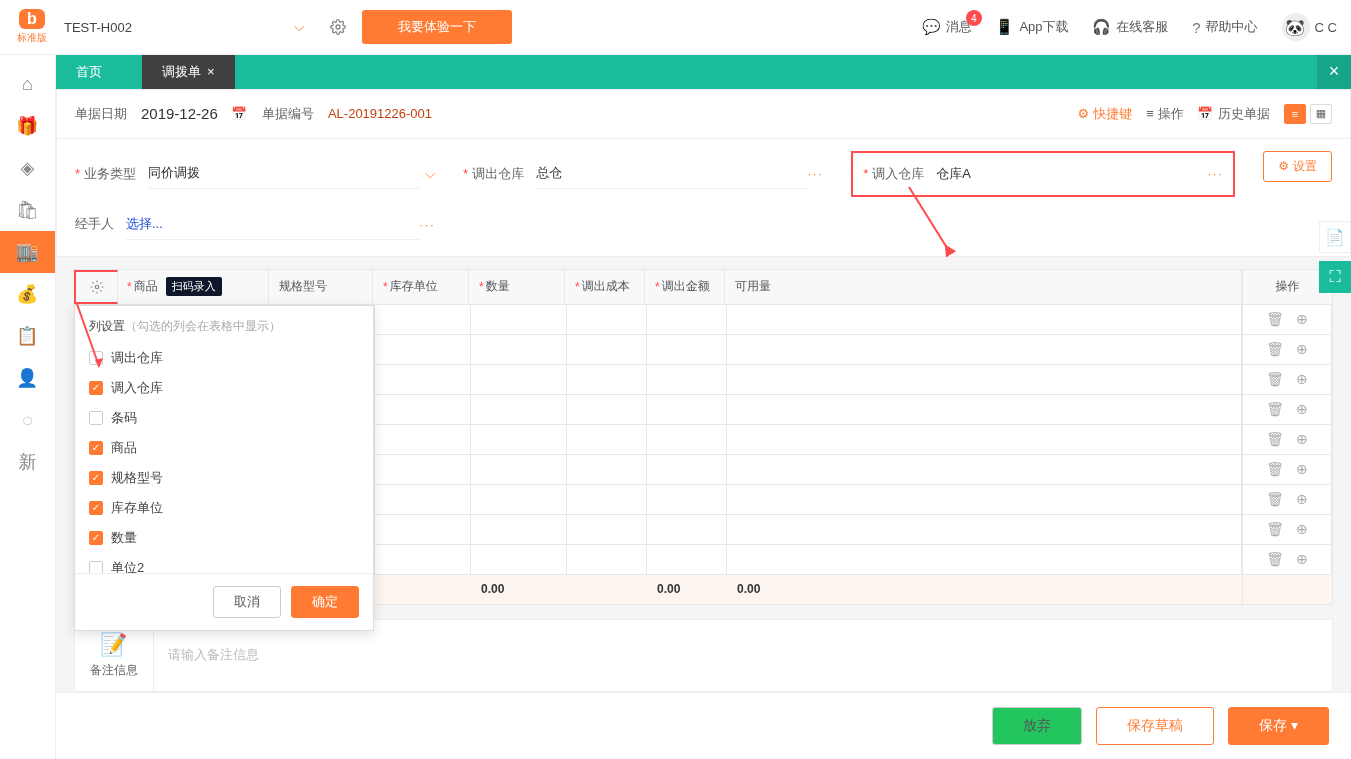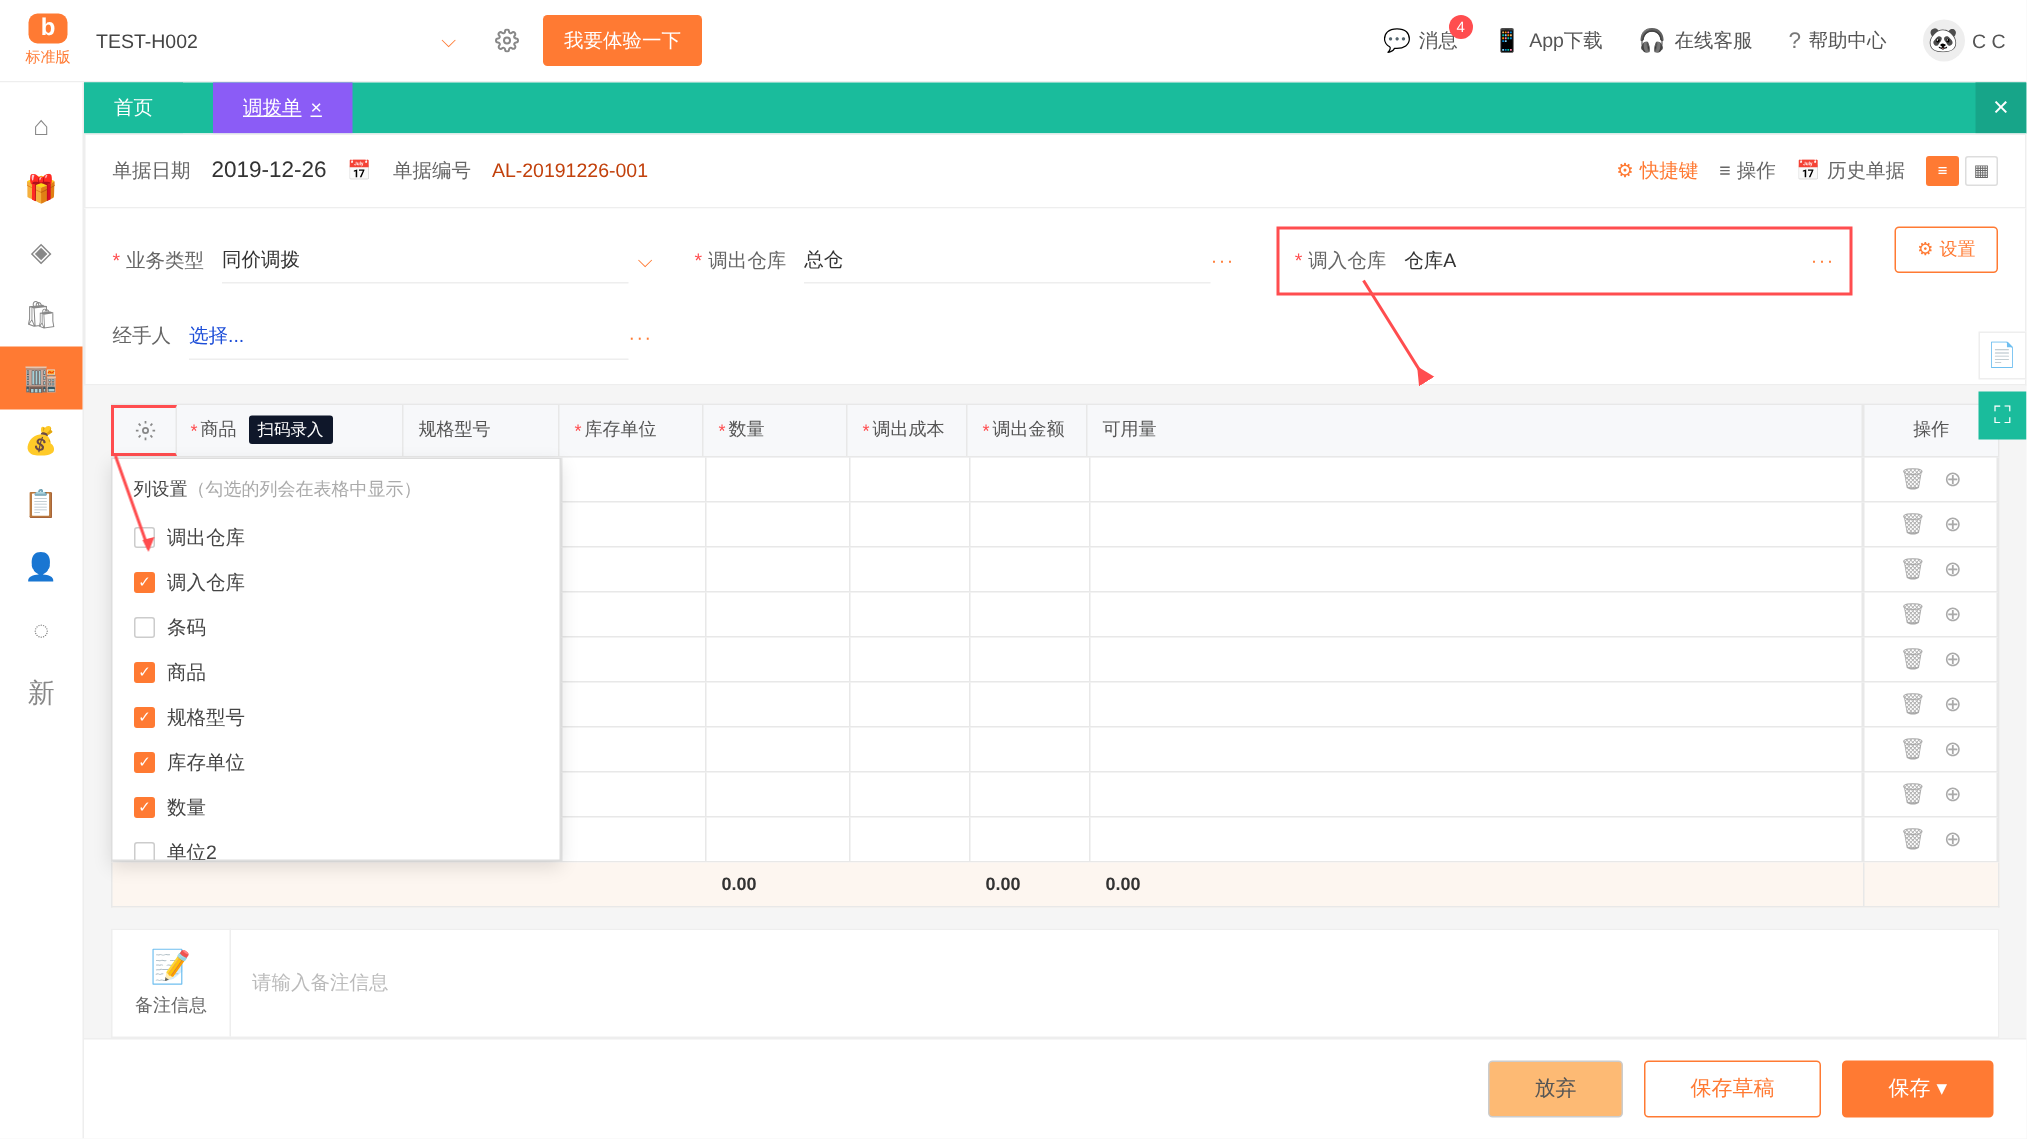--- a/index.html
+++ b/index.html
@@ -6,39 +6,39 @@
 body { font-family: "Microsoft YaHei", Arial, sans-serif; font-size: 13px; color: #333; background: #fff; }
 
 
 .top-header { display: flex; align-items: center; height: 55px; padding: 0 14px; border-bottom: 1px solid #eee; }
 .logo { width: 36px; height: 36px; margin-right: 4px; display: flex; flex-direction: column; align-items: center; justify-content: center; }
 .logo-icon { width: 26px; height: 26px; background: #ff7a33; border-radius: 6px; position: relative; display:flex;align-items:center;justify-content:center;color:#fff;font-weight:bold;font-size:16px;}
 .logo-label { font-size: 10px; color: #ff7a33; margin-top: 2px; }
 .store-select { display: flex; align-items: center; margin-left: 10px; width: 250px; height: 30px; color: #444; cursor: pointer; text-align: right; }
 .store-select .chev { margin-left: auto; margin-right: 10px; color: #ff7a33; }
 .gear-top { color: #888; margin: 0 16px; cursor: pointer; }
-.try-btn { background: #ff7a33; color: #fff; border: none; padding: 8px 14px; border-radius: 3px; cursor: pointer; font-size: 13px; }
+.try-btn { background: #ff7a33; color: #fff; border: none; padding: 8px 36px; border-radius: 3px; cursor: pointer; font-size: 13px; }
 .header-right { margin-left: auto; display: flex; align-items: center; gap: 24px; color: #555; }
 .hr-item { display: flex; align-items: center; gap: 5px; cursor: pointer; position: relative; }
 .hr-item .ico { font-size: 15px; color: #777; }
 .badge { position: absolute; top: -8px; right: -10px; background: #ff4d4f; color: #fff; border-radius: 50%; width: 16px; height: 16px; font-size: 10px; display: flex; align-items: center; justify-content: center; }
 .avatar { width: 28px; height: 28px; border-radius: 50%; background: #eee; display:flex;align-items:center;justify-content:center;font-size:16px;}
 
 
 .layout { display: flex; height: calc(100vh - 55px); }
 .sidebar { width: 56px; background: #fff; border-right: 1px solid #eee; display: flex; flex-direction: column; padding-top: 8px; }
 .side-item { height: 42px; display: flex; align-items: center; justify-content: center; color: #888; cursor: pointer; font-size: 18px; }
 .side-item.active { background: #ff7a33; color: #fff; }
 .main { flex: 1; display: flex; flex-direction: column; background: #f5f5f5; position: relative; }
 
 
 .tabs-bar { background: #1abc9c; height: 34px; display: flex; align-items: stretch; gap: 20px; }
 .tab { padding: 0 20px; color: #fff; display: flex; align-items: center; gap: 6px; cursor: pointer; font-size: 13px; }
 .tab.home { background: #1abc9c; }
-.tab.active { background: #8b5cf6; text-decoration: underline; }
+.tab.active { background: #404040; }
 .tabs-close { margin-left: auto; width: 34px; background: #17a589; color: #fff; display: flex; align-items: center; justify-content: center; cursor: pointer; font-size: 18px; }
 
 
 .doc-header { background: #fff; padding: 14px 18px; display: flex; align-items: center; gap: 14px; border: 1px solid #eee; margin: 0; text-align: center; }
 .doc-header .lbl { color: #666; font-size: 13px; }
 .date-val { color: #333; font-size: 15px; }
 .cal-icon { color: #ff7a33; }
 .doc-no { color: #c2410c; }
 .doc-actions { margin-left: auto; display: flex; align-items: center; gap: 14px; color: #666; font-size: 13px; }
 .doc-actions .act { cursor: pointer; display: flex; align-items: center; gap: 4px; }
@@ -99,21 +99,21 @@
 
 .remark-section { background: #fff; margin: 14px 18px 0; border: 1px solid #eee; display: flex; align-items: center; padding: 0; min-height: 72px; }
 .remark-left { width: 78px; display: flex; flex-direction: column; align-items: center; justify-content: center; gap: 4px; }
 .remark-left .ri { color: #1abc9c; font-size: 22px; }
 .remark-left .rt { font-size: 12px; color: #666; }
 .remark-input { flex: 1; border: none; padding: 0 14px; font-size: 13px; color: #bbb; border-left: 1px solid #eee; height: 72px; display: flex; align-items: center; }
 
 
 .page-footer { margin-top: auto; background: #fff; border-top: 1px solid #eee; padding: 14px 22px; display: flex; justify-content: flex-end; gap: 14px; }
 .ft-btn { padding: 9px 30px; border-radius: 3px; cursor: pointer; font-size: 14px; }
-.ft-btn.discard { border: 1px solid #ccc; background: #fdba74; color: #555; }
+.ft-btn.discard { border: 1px solid #ccc; background: #22c55e; color: #555; }
 .ft-btn.draft { border: 1px solid #ff7a33; background: #fff; color: #ff7a33; }
 .ft-btn.save { background: #ff7a33; color: #fff; border: 1px solid #ff7a33; }
 
 
 .right-rail { position: absolute; right: 0; top: 166px; display: flex; flex-direction: column; gap: 8px; }
 .rail-btn { width: 32px; height: 32px; display: flex; align-items: center; justify-content: center; font-size: 16px; cursor: pointer; }
 .rail-btn.note { background: #fff; border: 1px solid #eee; color: #888; }
 .rail-btn.expand { background: #1abc9c; color: #fff; }
 
 svg { display: block; }
@@ -477,20 +477,24 @@
             </div>
             <div class="pp-item">
               <span class="chk on">✓</span>
               <span>数量</span>
             </div>
             <div class="pp-item">
               <span class="chk "></span>
               <span>单位2</span>
             </div>
           </div>
+        <div class="pp-actions">
+          <div class="pp-btn cancel">取消</div>
+          <div class="pp-btn ok">确定</div>
+        </div>
 
         <svg class="anno-arrow" style="left:-8px;top:-6px;" width="40" height="80">
             <line x1="10" y1="4" x2="32" y2="66" stroke="#ff4d4f" stroke-width="2"></line>
             <path d="M28,60 L32,68 L36,58" fill="#ff4d4f"></path>
           </svg>
       </div>
     </div>
 
     <div class="remark-section">
       <div class="remark-left">

